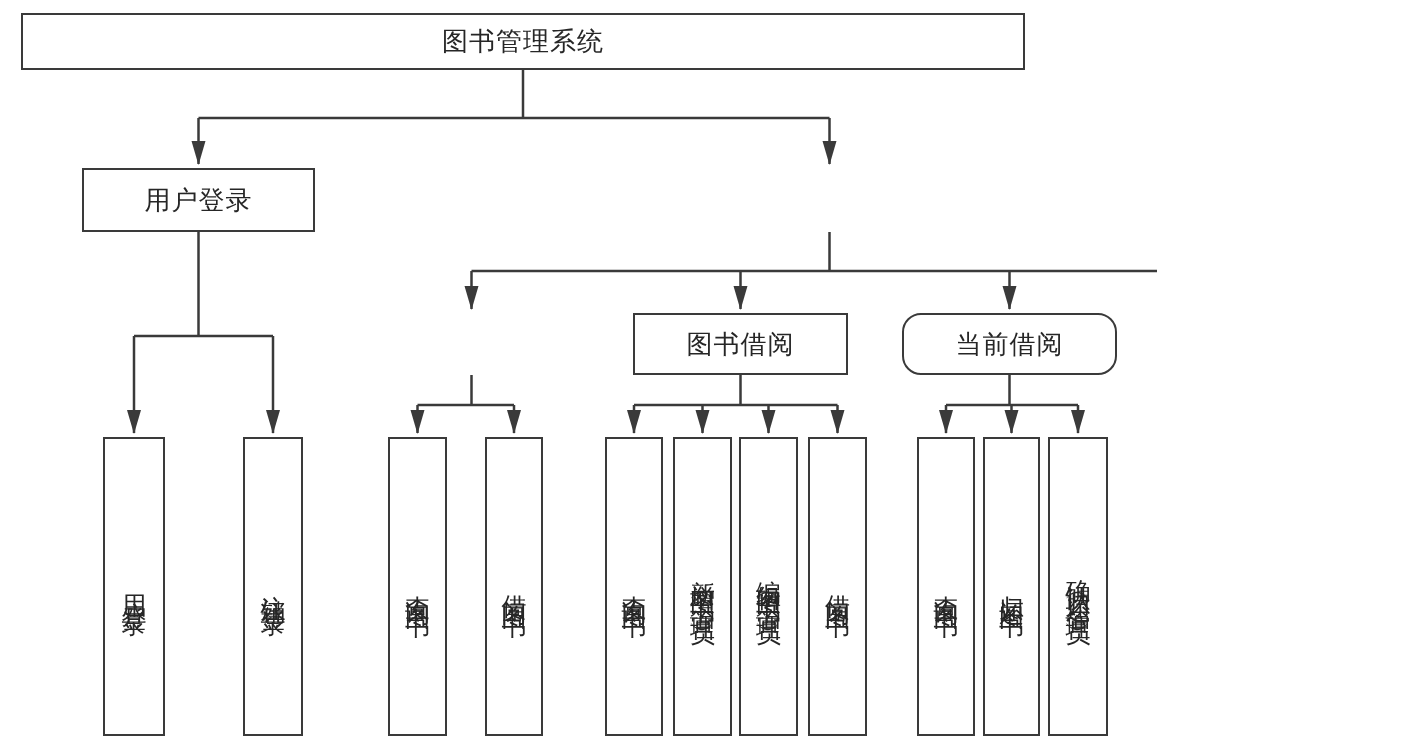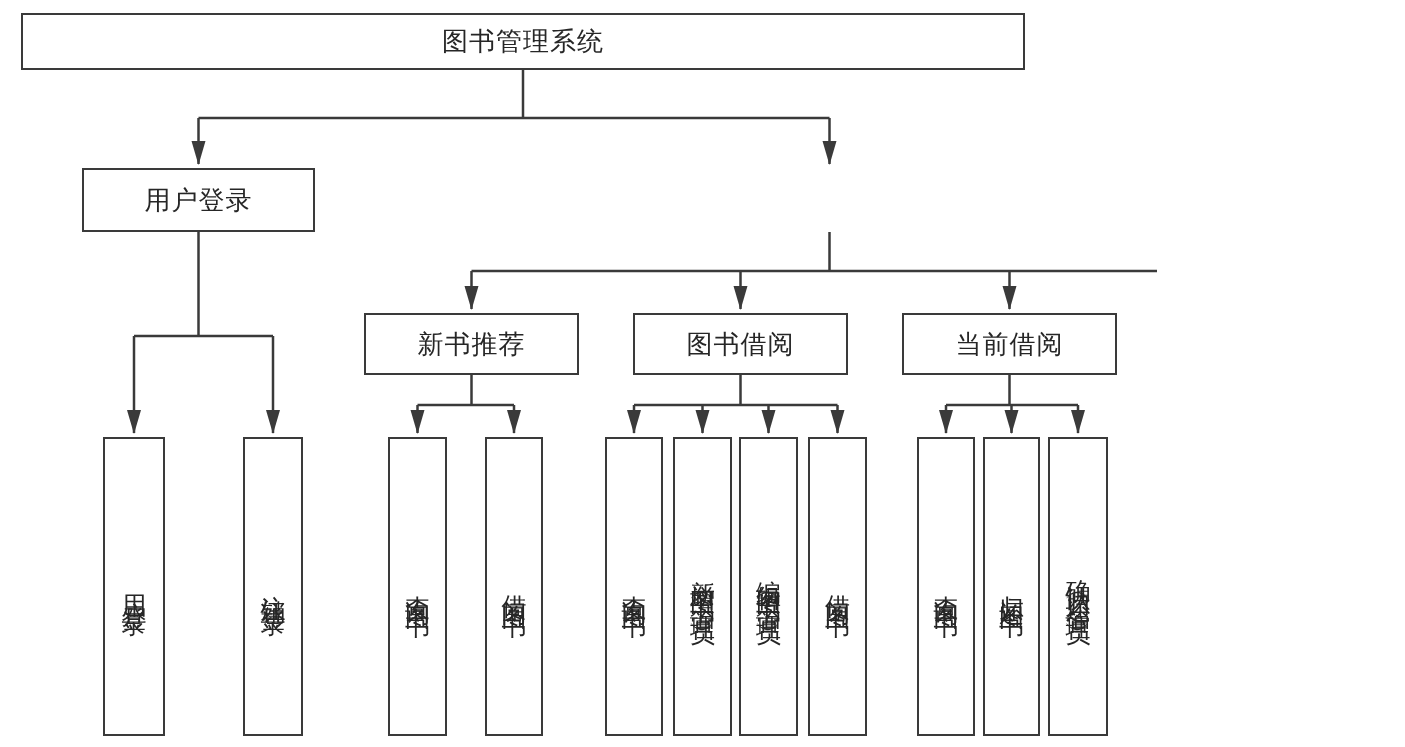--- a/index.html
+++ b/index.html
@@ -111,27 +111,24 @@
   </svg>
 
   <div class="box hbox" style="left:21px; top:13px; width:1004px; height:57px;">
     <span>图书管理系统</span>
   </div>
 
   <div class="box hbox" style="left:82px; top:168px; width:233px; height:64px;">
     <span>用户登录</span>
   </div>
 
-  <div class="box hbox" style="left:364px; top:313px; width:215px; height:62px;">
-    <span>新书推荐</span>
-  </div>
   <div class="box hbox" style="left:633px; top:313px; width:215px; height:62px;text-align:center;">
     <span>图书借阅</span>
   </div>
-  <div class="box hbox" style="left:902px; top:313px; width:215px; height:62px;">
+  <div class="box hbox" style="left:902px; top:313px; width:215px; height:62px;border-radius:19px;">
     <span>当前借阅</span>
   </div>
 
   <div class="box vbox" style="left:103px; top:437px; width:62px; height:299px;">
     <span class="vtext">用户登录</span>
   </div>
   <div class="box vbox" style="left:243px; top:437px; width:60px; height:299px;">
     <span class="vtext">注销登录</span>
   </div>
 

